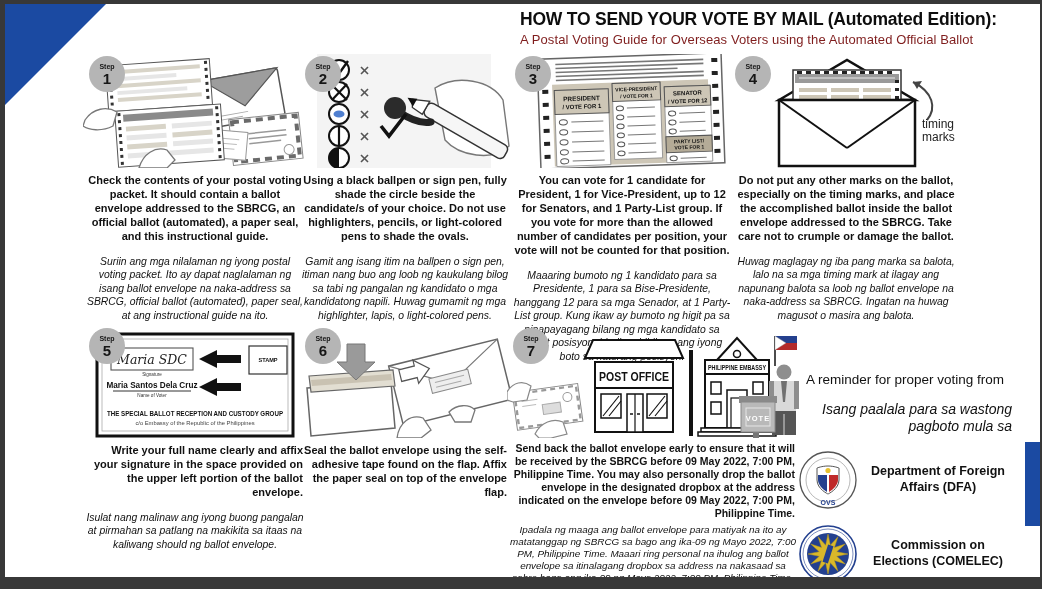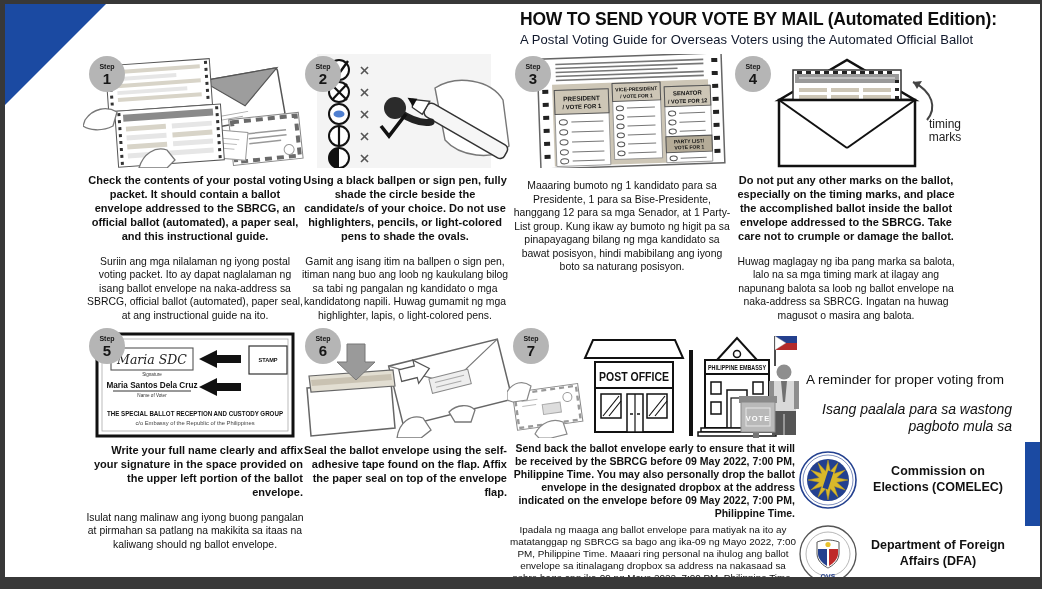--- a/index.html
+++ b/index.html
@@ -15,50 +15,50 @@
   }
   .corner-tri{
     position:absolute;left:0;top:0;width:0;height:0;
     border-top:101px solid #1b4aa2;border-right:101px solid transparent;
   }
   .right-bar{
     position:absolute;right:0;top:438px;width:15px;height:84px;background:#1b4aa2;
   }
   .header{position:absolute;left:515px;top:5px;width:522px;color:#0d0d0d;}
   .header h1{margin:0;font-size:17.5px;font-weight:bold;letter-spacing:-0.2px;}
-  .header .sub{margin-top:2px;font-size:13px;font-weight:normal;color:#0f172a;letter-spacing:0.1px;}
+  .header .sub{margin-top:2px;font-size:13px;font-weight:normal;color:#7f1d1d;letter-spacing:0.1px;}
 
   .step{position:absolute;text-align:center;color:#111;}
   .badge{
     position:absolute;left:6px;top:2px;width:36px;height:36px;border-radius:50%;
     background:#b5b5b5;z-index:2;display:flex;flex-direction:column;
     align-items:center;justify-content:center;line-height:1;color:#161616;
   }
   .badge .bl{font-size:7px;font-weight:bold;}
   .badge .bn{font-size:15px;font-weight:bold;margin-top:1px;}
   .illus{position:relative;height:114px;}
   .row2 .illus{height:112px;}
   .illus svg{position:absolute;left:0;top:0;width:100%;height:100%;}
   .en{margin:6px 4px 0;font-size:11px;font-weight:bold;line-height:1.27;}
-  .tl{margin:11px 2px 0;font-size:10.4px;line-height:1.3;}
+  .tl{margin:11px 2px 0;font-size:10.4px;font-style:italic;line-height:1.3;}
   .row2 .en{margin-top:6px;text-align:right;}
   .s7 .en{font-size:10.5px;line-height:1.24;margin-top:4px;}
   .s7 .tl{font-size:9.9px;line-height:1.2;margin-top:4px;}
 
   .s1{left:78px;top:50px;width:224px;}
   .s2{left:294px;top:50px;width:212px;}
   .s3{left:504px;top:50px;width:226px;}
   .s4{left:724px;top:50px;width:234px;}
   .s5{left:78px;top:322px;width:224px;}
   .s6{left:294px;top:322px;width:212px;}
   .s7{left:502px;top:322px;width:292px;}
 
   .timing-label{
     position:absolute;left:193px;top:64px;width:46px;
-    font-size:12px;line-height:1.1;color:#222;text-align:center;
+    font-size:12px;line-height:1.1;color:#222;text-align:left;
   }
 
   .reminder{position:absolute;left:793px;top:368px;width:214px;text-align:center;color:#111;}
   .rem-h{font-size:13.5px;font-weight:normal;line-height:1.25;}
   .rem-tl{margin-top:12px;font-size:14px;font-style:italic;line-height:1.25;text-align:right;}
   .org{display:flex;align-items:center;margin-top:14px;gap:6px;}
   .org-logo{width:60px;height:60px;flex:0 0 auto;}
   .org-name{flex:1;font-size:12.5px;font-weight:bold;line-height:1.25;text-align:center;}
 
   svg text{font-family:"Liberation Sans",sans-serif;}
@@ -271,20 +271,21 @@
             <text x="179" y="91" text-anchor="middle" font-size="5" font-weight="bold" fill="#111">PARTY LIST/</text>
             <text x="179" y="97" text-anchor="middle" font-size="5" font-weight="bold" fill="#111">VOTE FOR 1</text>
             <g stroke="#555" fill="none">
               <ellipse cx="163" cy="106" rx="3.6" ry="2.4"></ellipse>
                 <line x1="170" y1="106" x2="196" y2="106" stroke="#777"></line>
             </g>
           </g>
         </g>
       </svg>
     </div>
+    <p class="en">You can vote for 1 candidate for President, 1 for Vice-President, up to 12 for Senators, and 1 Party-List group. If you vote for more than the allowed number of candidates per position, your vote will not be counted for that position.</p>
     <p class="tl">Maaaring bumoto ng 1 kandidato para sa Presidente, 1 para sa Bise-Presidente, hanggang 12 para sa mga Senador, at 1 Party-List group. Kung ikaw ay bumoto ng higit pa sa pinapayagang bilang ng mga kandidato sa bawat posisyon, hindi mabibilang ang iyong boto sa naturang posisyon.</p>
   </section>
 
   <section class="step s4">
     <div class="badge">
       <span class="bl">Step</span>
       <span class="bn">4</span>
     </div>
     <div class="illus">
       <svg viewBox="0 0 234 114">
@@ -468,39 +469,39 @@
     <p class="tl">Ipadala ng maaga ang ballot envelope para matiyak na ito ay matatanggap ng SBRCG sa bago ang ika-09 ng Mayo 2022, 7:00 PM, Philippine Time. Maaari ring personal na ihulog ang ballot envelope sa itinalagang dropbox sa address na nakasaad sa sobre bago ang ika-09 ng Mayo 2022, 7:00 PM, Philippine Time.</p>
   </section>
 
   <aside class="reminder">
     <div class="rem-h">A reminder for proper voting from</div>
     <div class="rem-tl">Isang paalala para sa wastong pagboto mula sa</div>
 
     <div class="org">
       <div class="org-logo">
         <svg viewBox="0 0 60 60">
-          <circle cx="30" cy="30" r="28" fill="#fff" stroke="#23408f" stroke-width="1.6"></circle>
-          <circle cx="30" cy="30" r="25" fill="none" stroke="#23408f" stroke-width="0.6"></circle>
-          <circle cx="30" cy="30" r="21" fill="#23408f"></circle>
-          <polygon fill="#d9b82a" stroke="#b99a1f" stroke-width="0.5" points="50,30 38.7,32.3 47.3,40 36.4,36.4 40,47.3 32.3,38.7 30,50 27.7,38.7 20,47.3 23.6,36.4 12.7,40 21.3,32.3 10,30 21.3,27.7 12.7,20 23.6,23.6 20,12.7 27.7,21.3 30,10 32.3,21.3 40,12.7 36.4,23.6 47.3,20 38.7,27.7"></polygon>
-          <rect x="27.2" y="21" width="5.6" height="18" fill="#23408f" transform="rotate(18 30 30)"></rect>
-        </svg>
-      </div>
-      <div class="org-name">Commission on Elections (COMELEC)</div>
-    </div>
-
-    <div class="org">
-      <div class="org-logo">
-        <svg viewBox="0 0 60 60">
           <circle cx="30" cy="30" r="28" fill="#fff" stroke="#555" stroke-width="1.3"></circle>
           <circle cx="30" cy="30" r="22" fill="#fff" stroke="#888" stroke-width="0.6"></circle>
           <path d="M30,16 C36,16 41,18 41,18 L41,30 C41,39 30,44 30,44 C30,44 19,39 19,30 L19,18 C19,18 24,16 30,16 Z" fill="#fff" stroke="#555" stroke-width="1"></path>
           <path d="M20,25 L29,25 L29,42 C24,39 20,34 20,30 Z" fill="#24408e"></path>
           <path d="M31,25 L40,25 L40,30 C40,34 36,39 31,42 Z" fill="#bf2a2a"></path>
           <circle cx="30" cy="20.5" r="2.6" fill="#e8c12f"></circle>
           <text x="30" y="55" text-anchor="middle" font-size="7" font-weight="bold" fill="#24408e">OVS</text>
         </svg>
       </div>
       <div class="org-name">Department of Foreign Affairs (DFA)</div>
     </div>
+
+    <div class="org">
+      <div class="org-logo">
+        <svg viewBox="0 0 60 60">
+          <circle cx="30" cy="30" r="28" fill="#fff" stroke="#23408f" stroke-width="1.6"></circle>
+          <circle cx="30" cy="30" r="25" fill="none" stroke="#23408f" stroke-width="0.6"></circle>
+          <circle cx="30" cy="30" r="21" fill="#23408f"></circle>
+          <polygon fill="#d9b82a" stroke="#b99a1f" stroke-width="0.5" points="50,30 38.7,32.3 47.3,40 36.4,36.4 40,47.3 32.3,38.7 30,50 27.7,38.7 20,47.3 23.6,36.4 12.7,40 21.3,32.3 10,30 21.3,27.7 12.7,20 23.6,23.6 20,12.7 27.7,21.3 30,10 32.3,21.3 40,12.7 36.4,23.6 47.3,20 38.7,27.7"></polygon>
+          <rect x="27.2" y="21" width="5.6" height="18" fill="#23408f" transform="rotate(18 30 30)"></rect>
+        </svg>
+      </div>
+      <div class="org-name">Commission on Elections (COMELEC)</div>
+    </div>
   </aside>
 
 </div>
 
 </body></html>

